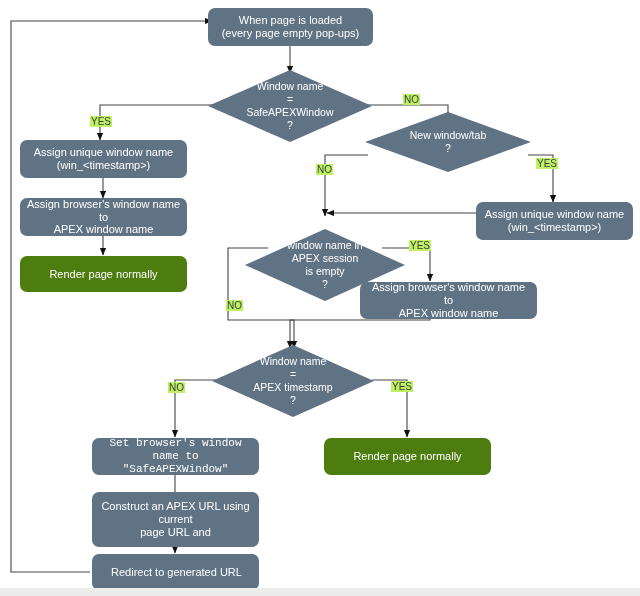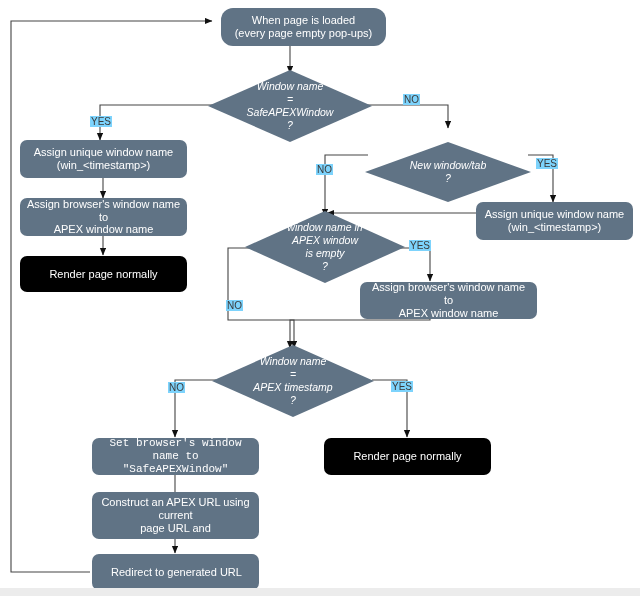--- a/index.html
+++ b/index.html
@@ -36,24 +36,23 @@
     color: #ffffff;
     line-height: 1.18;
     z-index: 3;
   }
   .proc {
     border-radius: 7px;
     font-size: 11px;
     padding: 2px 6px;
   }
   .proc.slate { background: #607385; }
-  .proc.green { background: #000000; }
+  .proc.green { background: #4d7c0f; }
   .diamond {
     background: transparent;
-    font-style: italic;
   }
   .diamond .dshape {
     position: absolute;
     left: 0; top: 0;
     width: 100%;
     height: 100%;
     background: #607385;
     clip-path: polygon(50% 0%, 100% 50%, 50% 100%, 0% 50%);
     z-index: 1;
   }
@@ -63,21 +62,21 @@
     font-size: 10.5px;
     color: #ffffff;
     line-height: 1.22;
     width: 100%;
     text-align: center;
   }
   .edge-label {
     position: absolute;
     font-size: 10px;
     color: #3a3a3a;
-    background: #7dd3fc;
+    background: #bef264;
     padding: 0 1px;
     z-index: 4;
     white-space: nowrap;
   }
   .bottom-strip {
     position: absolute;
     left: 0;
     bottom: 0;
     width: 640px;
     height: 8px;
@@ -126,21 +125,21 @@
 
       <path d="M175,474 L175,492"></path>
 
       <path d="M175,538 L175,553" marker-end="url(#arrow)"></path>
 
       <path d="M90,572 L11,572 L11,21 L212,21" marker-end="url(#arrow)"></path>
 
     </g>
   </svg>
 
-  <div class="node proc slate" style="left:221px; top:8px; width:165px; height:38px;border-radius:12px;">
+  <div class="node proc slate" style="left:208px; top:8px; width:165px; height:38px;">
     <div>
       <span>When page is loaded</span><br>
       <span>(every page empty pop-ups)</span>
     </div>
   </div>
 
   <div class="node diamond" style="left:208px; top:70px; width:164px; height:72px;">
     <div class="dshape"></div>
     <div class="dtext">
       <span>Window name</span><br>
@@ -161,40 +160,40 @@
     <div>
       <span>Assign browser's window name to</span><br>
       <span>APEX window name</span>
     </div>
   </div>
 
   <div class="node proc green" style="left:20px; top:256px; width:167px; height:36px;">
     <span>Render page normally</span>
   </div>
 
-  <div class="node diamond" style="left:365px; top:142px; width:166px; height:60px;">
+  <div class="node diamond" style="left:365px; top:112px; width:166px; height:60px;">
     <div class="dshape"></div>
     <div class="dtext">
       <span>New window/tab</span><br>
       <span>?</span>
     </div>
   </div>
 
   <div class="node proc slate" style="left:476px; top:202px; width:157px; height:38px;">
     <div>
       <span>Assign unique window name</span><br>
       <span>(win_&lt;timestamp&gt;)</span>
     </div>
   </div>
 
-  <div class="node diamond" style="left:245px; top:211px; width:160px; height:72px;">
+  <div class="node diamond" style="left:245px; top:229px; width:160px; height:72px;">
     <div class="dshape"></div>
     <div class="dtext">
       <span>window name in</span><br>
-      <span>APEX window</span><br>
+      <span>APEX session</span><br>
       <span>is empty</span><br>
       <span>?</span>
     </div>
   </div>
 
   <div class="node proc slate" style="left:360px; top:282px; width:177px; height:37px;">
     <div>
       <span>Assign browser's window name to</span><br>
       <span>APEX window name</span>
     </div>
@@ -210,21 +209,21 @@
     </div>
   </div>
 
   <div class="node proc slate" style="left:92px; top:438px; width:167px; height:37px;font-family:Liberation Mono, monospace;">
     <div>
       <span>Set browser's window name to</span><br>
       <span>"SafeAPEXWindow"</span>
     </div>
   </div>
 
-  <div class="node proc slate" style="left:92px; top:492px; width:167px; height:47px;">
+  <div class="node proc slate" style="left:92px; top:492px; width:167px; height:55px;">
     <div>
       <span>Construct an APEX URL using current</span><br>
       <span>page URL and</span><br>
     </div>
   </div>
 
   <div class="node proc slate" style="left:92px; top:554px; width:167px; height:36px;padding-left:8px;">
     <span>Redirect to generated URL</span>
   </div>
 

